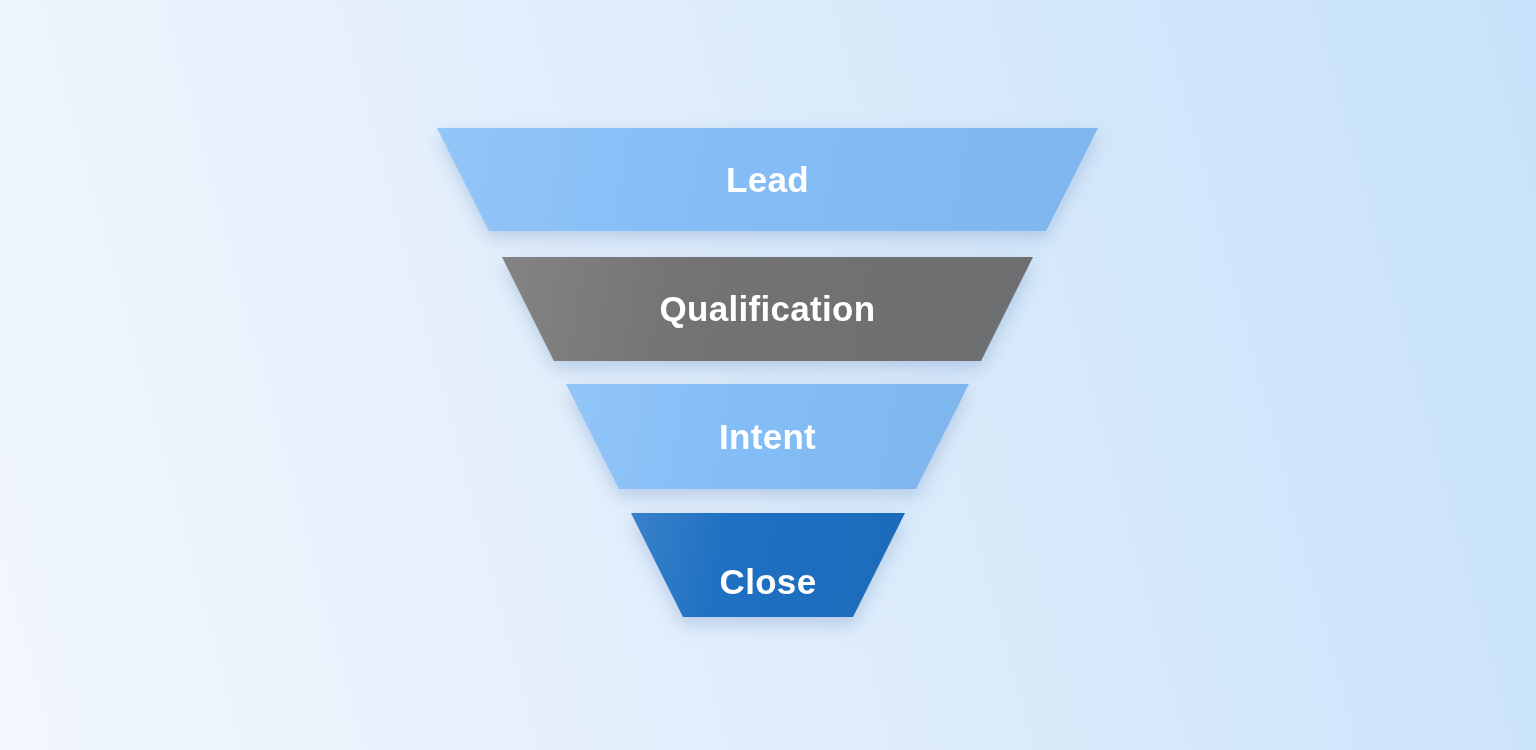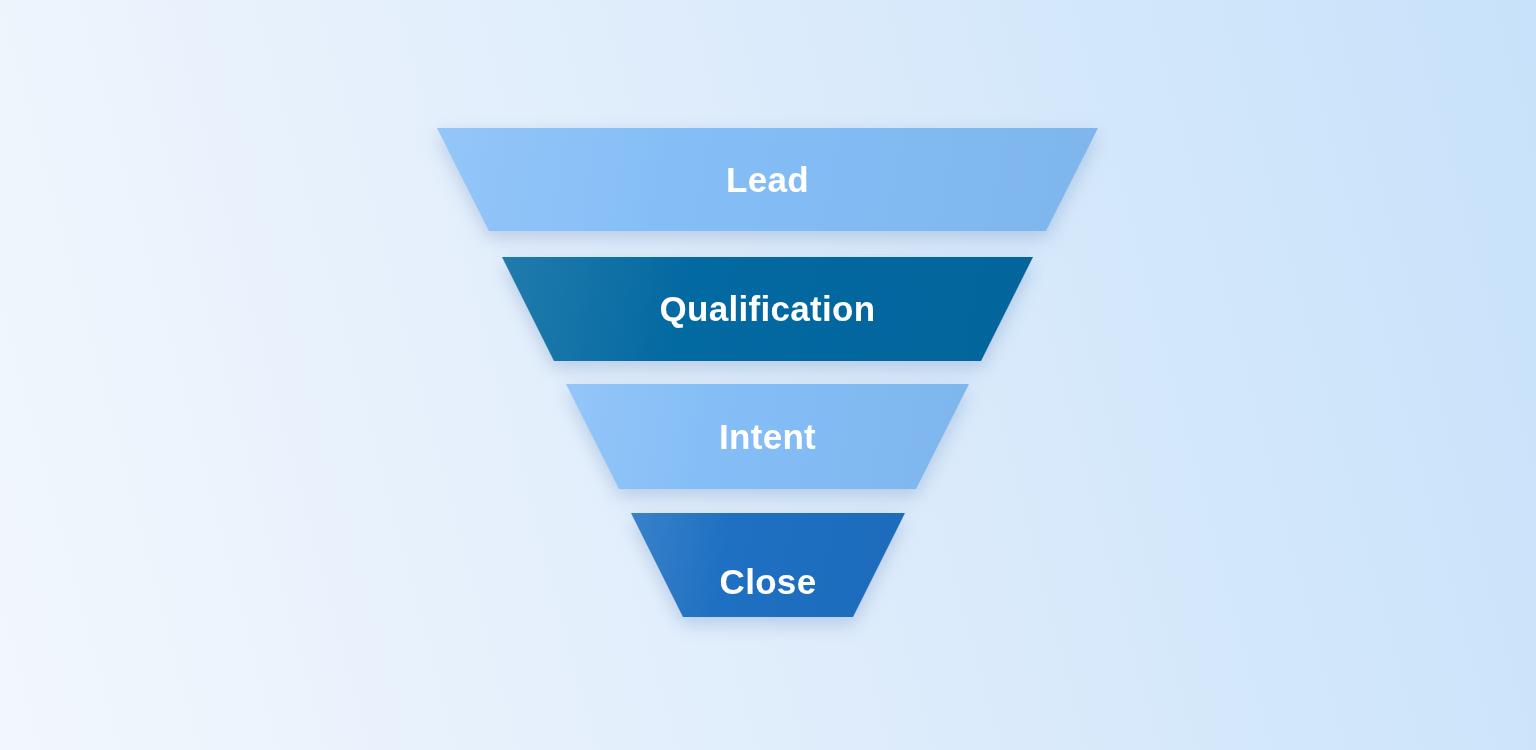--- a/index.html
+++ b/index.html
@@ -69,21 +69,21 @@
 
 <div class="canvas">
 
   <div class="stage stage-1">
     <div class="shape" style="background: rgb(133, 190, 247);">
       <span class="label" style="color: rgb(255, 255, 255);">Lead</span>
     </div>
   </div>
 
   <div class="stage stage-2">
-    <div class="shape" style="background: #0369a1;">
+    <div class="shape" style="background: #737373;">
       <span class="label" style="color: rgb(255, 255, 255);">Qualification</span>
     </div>
   </div>
 
   <div class="stage stage-3">
     <div class="shape" style="background: rgb(133, 190, 247);">
       <span class="label" style="color: rgb(255, 255, 255);">Intent</span>
     </div>
   </div>
 

